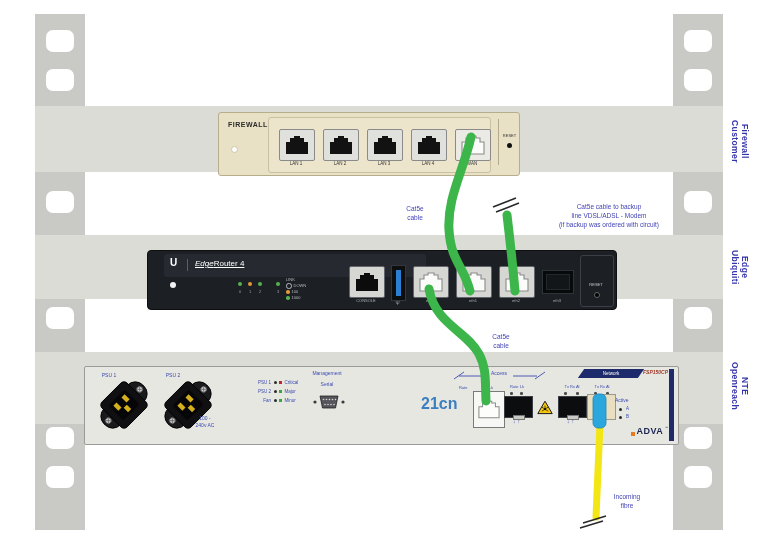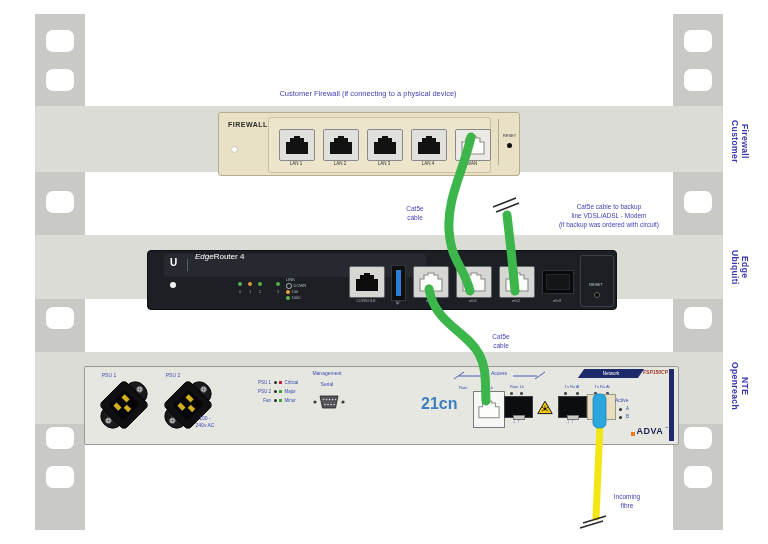--- a/index.html
+++ b/index.html
@@ -35,21 +35,21 @@
   .fw-div{position:absolute;left:279px;top:6px;width:1px;height:46px;background:#b5ab8c;}
   .fw-reset-l{position:absolute;left:281px;top:20px;width:19px;font-size:4px;color:#333;text-align:center;}
   .fw-reset-d{position:absolute;left:288px;top:30px;width:5px;height:5px;border-radius:50%;background:#111;}
 
   
   .erdev{position:absolute;left:147px;top:250px;width:468px;height:58px;background:#1c1f24;
          border:1px solid #0d0f12;border-radius:4px;z-index:10;}
   .er-strip{position:absolute;left:16px;top:3px;width:262px;height:23px;background:#262a30;border-radius:3px;}
   .er-u{position:absolute;left:22px;top:6px;font-size:10px;font-weight:bold;color:#fff;}
   .er-sep{position:absolute;left:39px;top:8px;width:1px;height:12px;background:#5a5f66;}
-  .er-brand{position:absolute;left:47px;top:1px;font-size:8px;color:#fff;}
+  .er-brand{position:absolute;left:47px;top:8px;font-size:8px;color:#fff;text-decoration:underline;}
   .er-brand .it{font-style:italic;font-weight:normal;}
   .er-led-w{position:absolute;left:22px;top:31px;width:6px;height:6px;border-radius:50%;background:#f2f2f2;}
   .dot{position:absolute;width:4px;height:4px;border-radius:50%;}
   .g{background:#56b14e;} .o{background:#e09a36;}
   .er-num{position:absolute;width:8px;font-size:4px;color:#9aa0a6;text-align:center;}
   .er-legend{position:absolute;left:138px;top:26px;font-size:4px;color:#b6bcc2;line-height:1.5;}
   .er-legend .row{display:flex;align-items:center;gap:2px;height:6px;}
   .mk{width:3.5px;height:3.5px;border-radius:50%;display:inline-block;}
   .mk.hollow{border:.8px solid #b6bcc2;background:transparent;}
   .mk.amber{background:#e09a36;} .mk.green{background:#56b14e;}
@@ -135,21 +135,20 @@
   <div class="band" style="top:235px;height:64px"></div>
   <div class="band" style="top:352px;height:72px"></div>
 
   <div class="vlabel preline" style="top:108px;height:66px">Customer
 Firewall</div>
   <div class="vlabel preline" style="top:236px;height:62px">Ubiquiti
 Edge</div>
   <div class="vlabel preline" style="top:350px;height:72px">Openreach
 NTE</div>
 
-  <div class="t-title">Customer Firewall (if connecting to a physical device)</div>
 
   <div class="fwdev">
     <div class="fw-name">FIREWALL</div>
     <div class="fw-led"></div>
     <div class="fw-panel"></div>
 
     <div class="port fw" style="left:60px">
       <svg viewBox="0 0 24 20">
           <path d="M1 19 V7 h4 V3 h4 V1 h6 v2 h4 v4 h4 v12 z" fill="#121212"></path>
         </svg>

